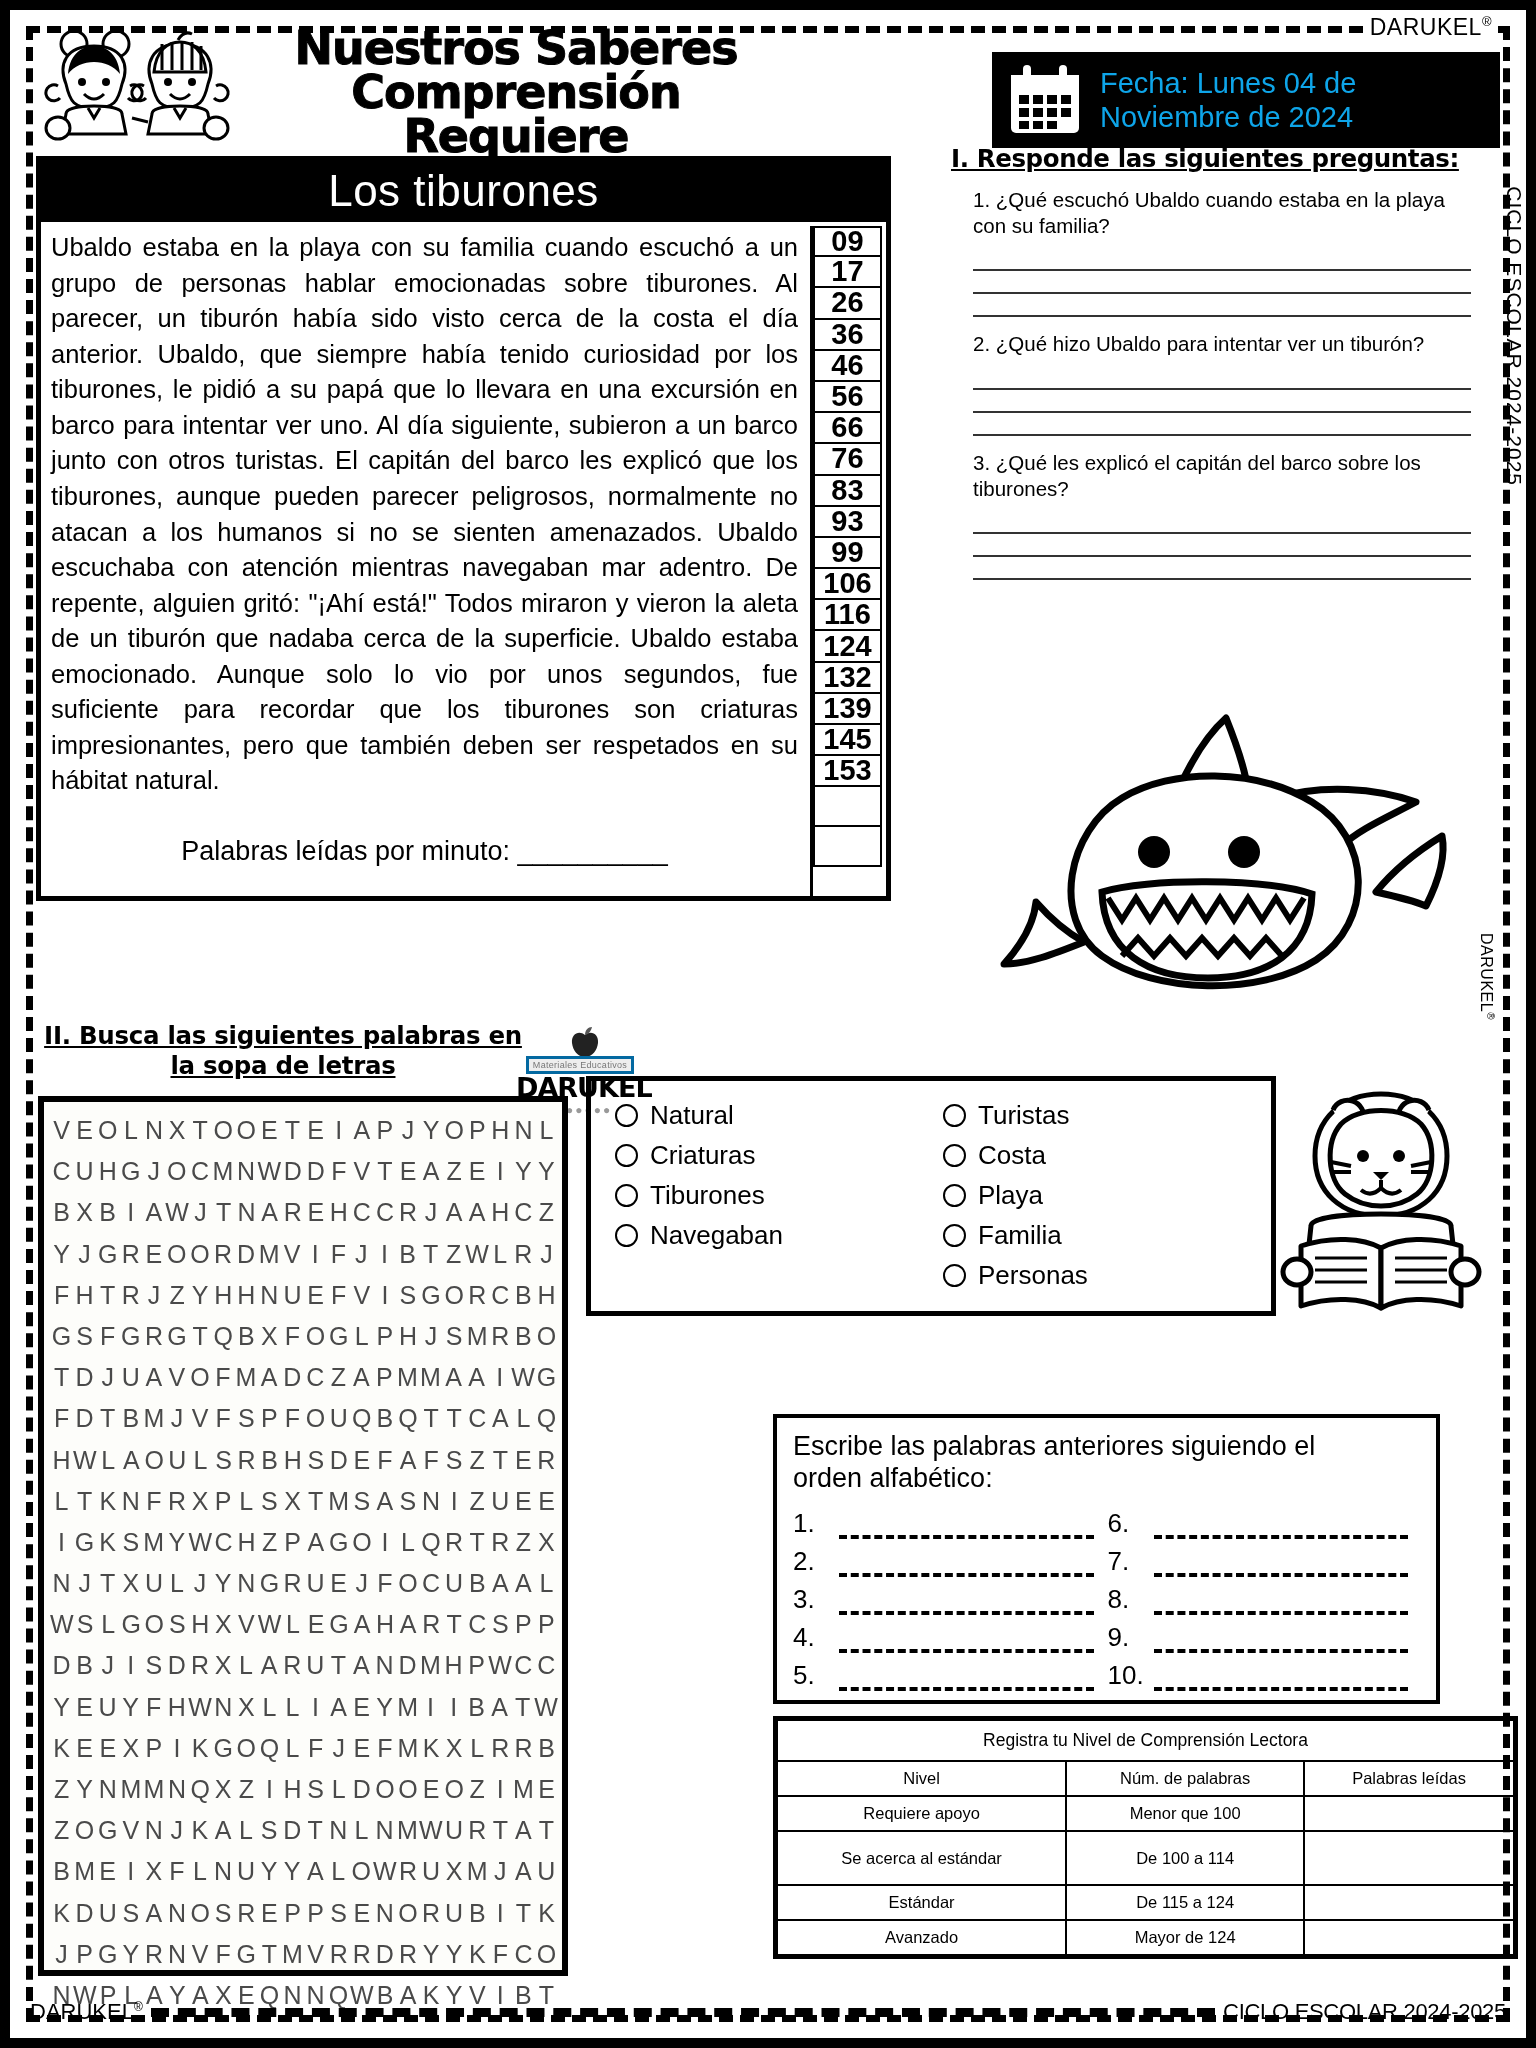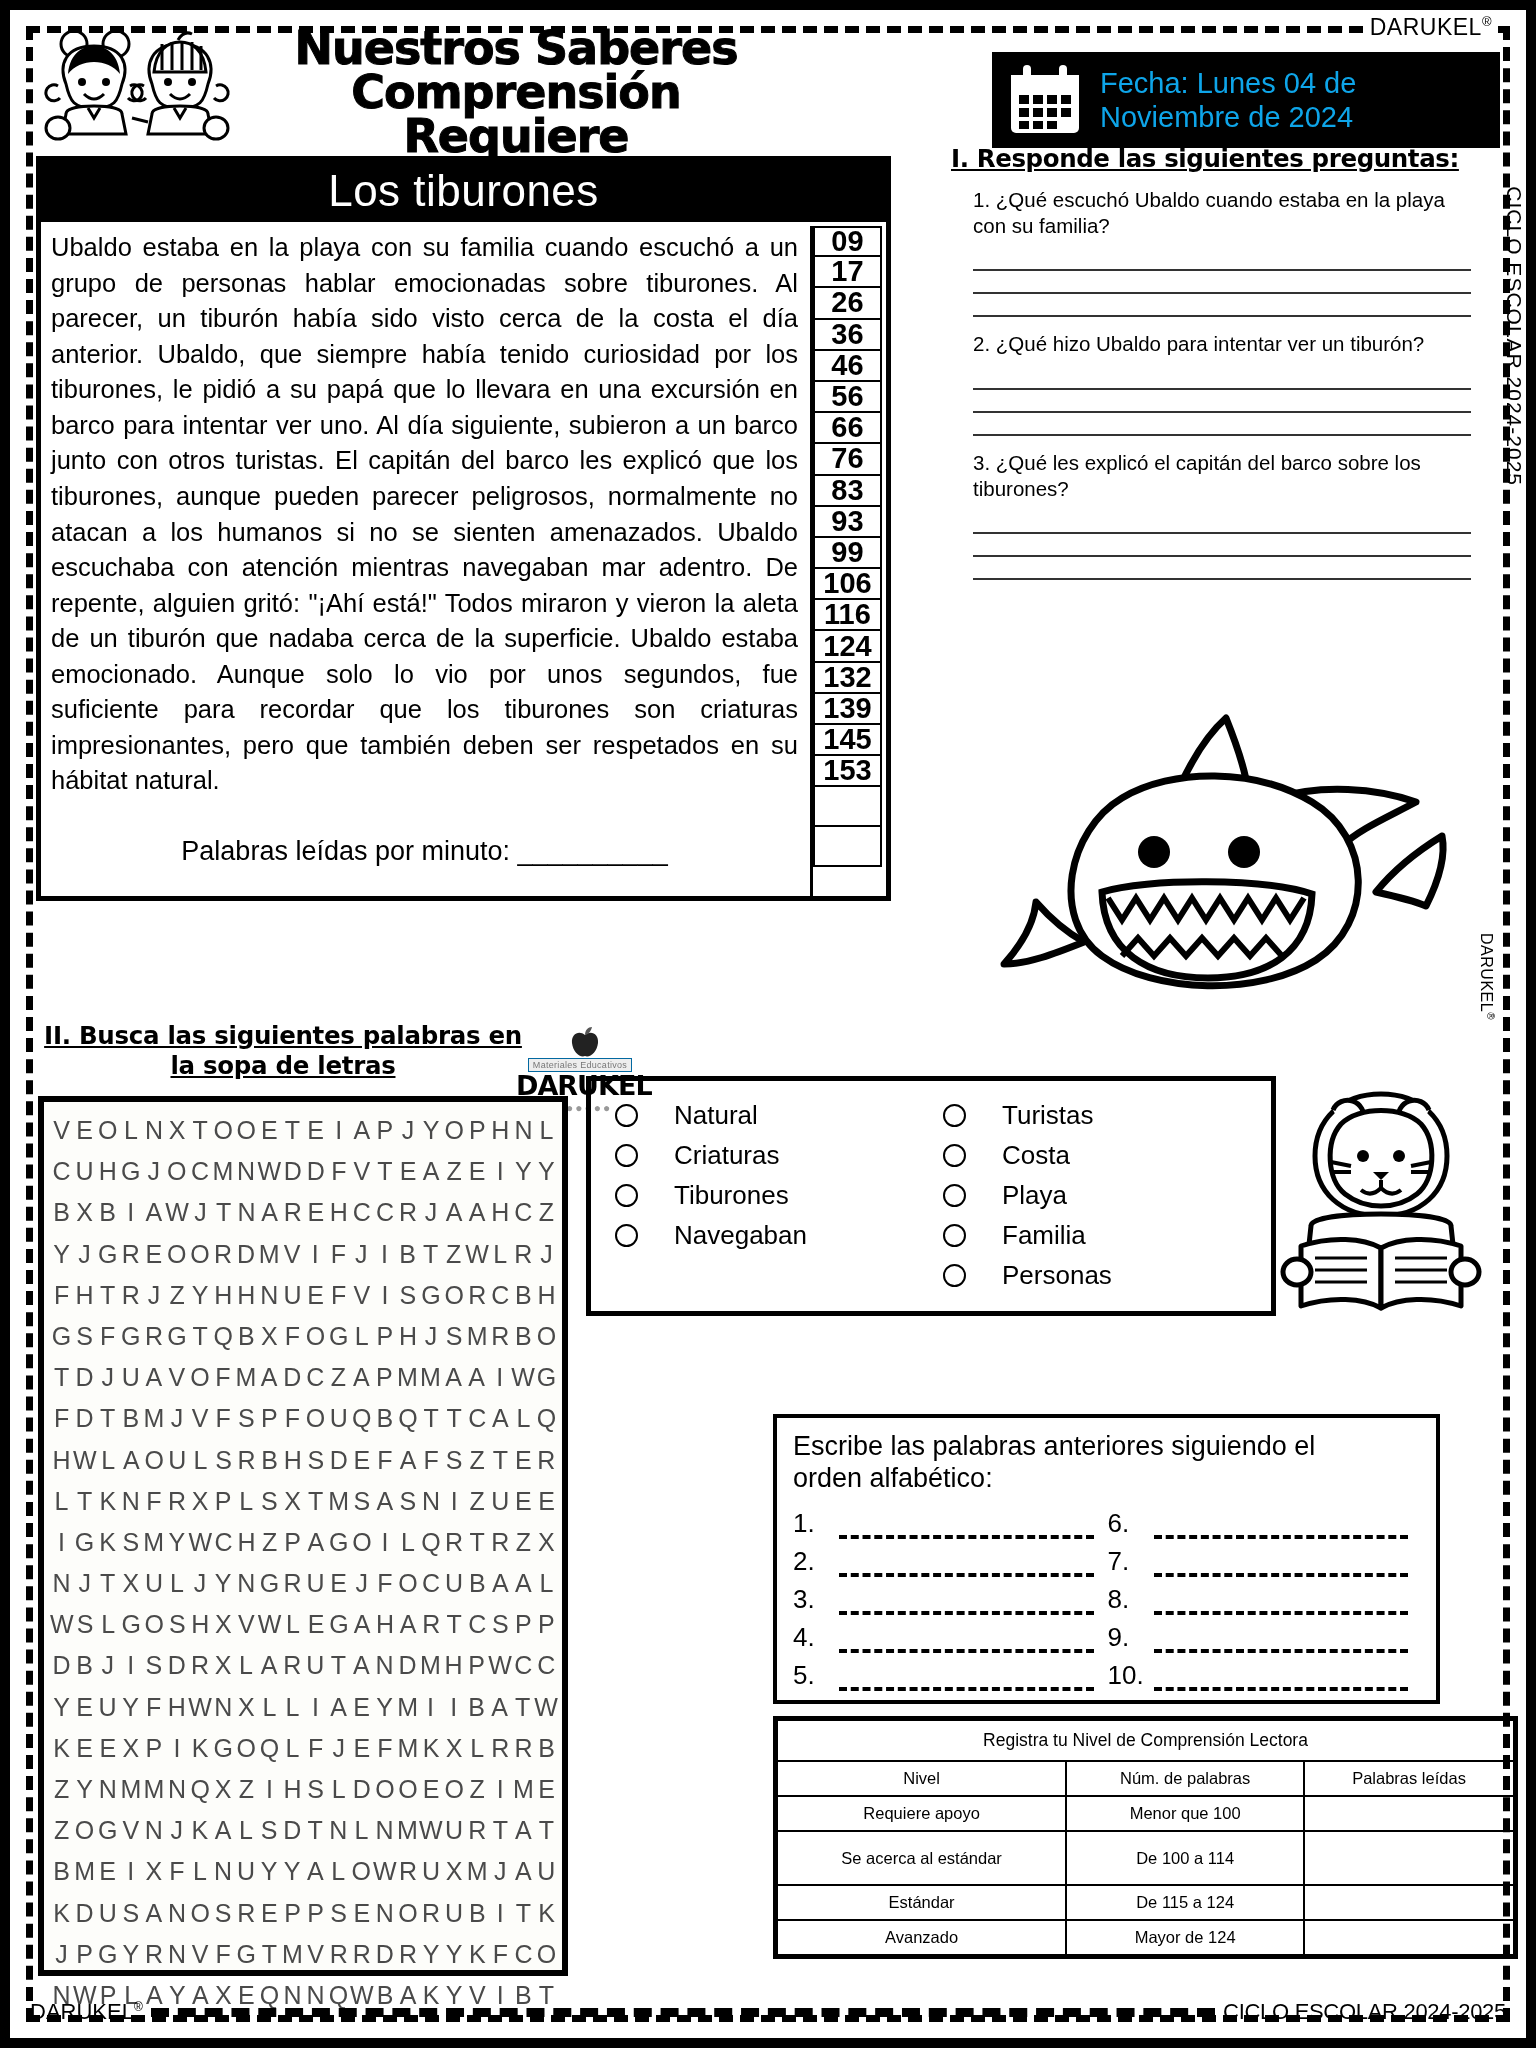--- a/index.html
+++ b/index.html
@@ -143,21 +143,21 @@
   }
   .sec2-heading u { text-decoration: underline; }
 
   .brand-mini {
     position: absolute; left: 500px; top: 1010px;
     width: 128px; text-align: center;
   }
   .brand-mini .apple { width: 34px; height: 34px; display:block; margin: 0 auto -6px 52px; }
   .brand-mini .me {
     font-size: 9px; color: #777; letter-spacing: 0.3px;
-    border: 1px solid #0369a1; display: inline-block; padding: 1px 4px;
+    border: 3px solid #0369a1; display: inline-block; padding: 1px 4px;
     background: #eee;
   }
   .brand-mini .dk {
     font-family: "DejaVu Sans", sans-serif;
     font-weight: 700; font-size: 27px; letter-spacing: -1px;
     line-height: 1;
   }
   .brand-mini .dots { margin-top: 2px; font-size: 12px; letter-spacing: 2px; color:#999; }
 
   
@@ -182,21 +182,21 @@
     width: 690px; height: 240px;
     border: 5px solid #000;
     display: flex; padding: 14px 0 8px 24px;
   }
   .wl-col { flex: 1; }
   .wl-item { display: flex; align-items: center; gap: 12px; height: 40px; }
   .wl-circle {
     width: 23px; height: 23px; border: 2.5px solid #000;
     border-radius: 50%; flex: none;
   }
-  .wl-label { font-size: 26px; margin-left: 24px; }
+  .wl-label { font-size: 26px; }
 
   
   .lion { position: absolute; left: 1255px; top: 1060px; width: 220px; height: 240px; }
 
   
   .alpha {
     position: absolute; left: 757px; top: 1398px;
     width: 667px; height: 290px;
     border: 4px solid #000;
     padding: 12px 14px 6px 16px;

